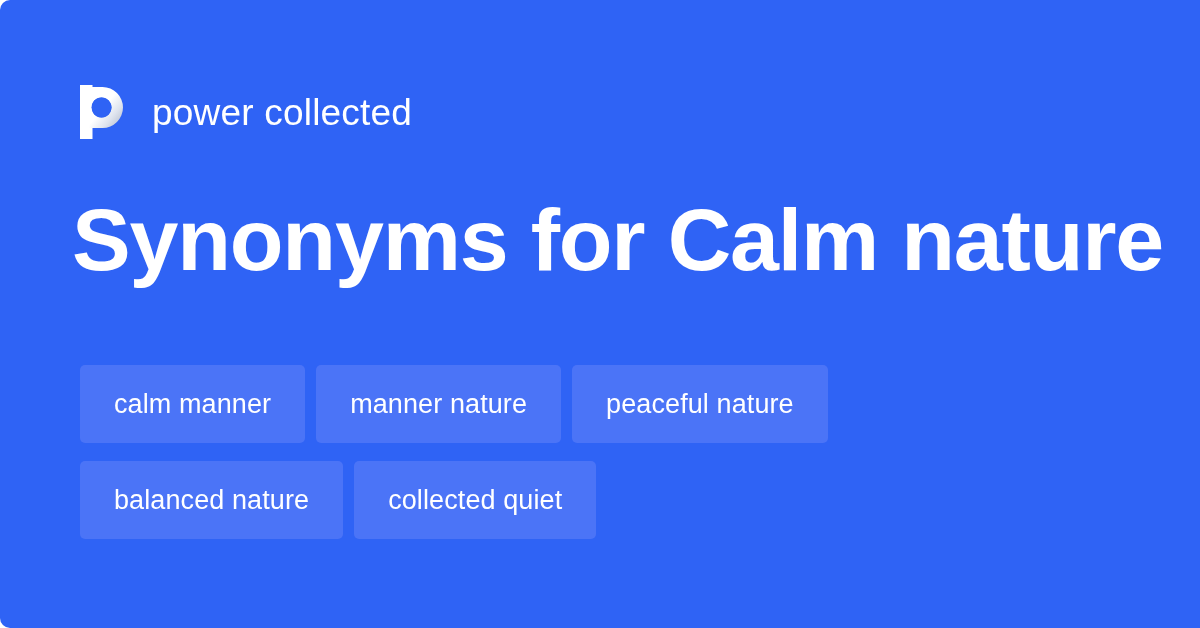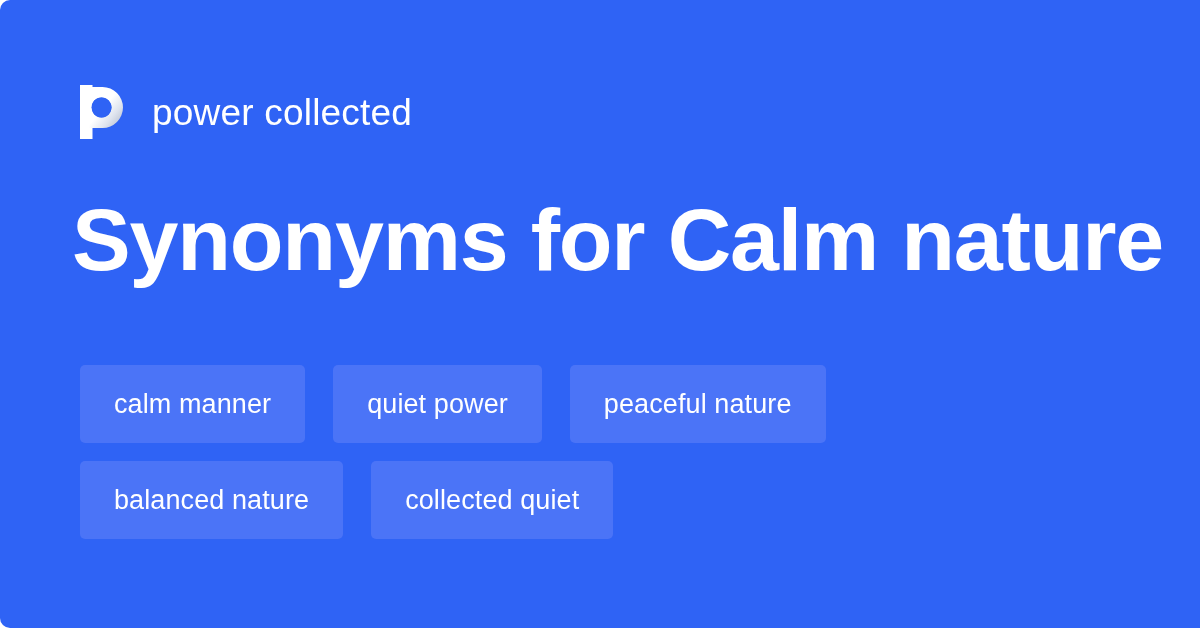--- a/index.html
+++ b/index.html
@@ -89,21 +89,21 @@
     text-align: right;
   }
 
   .chip {
     height: 78px;
     box-sizing: border-box;
     display: flex;
     align-items: center;
     justify-content: center;
     padding: 0 34px;
-    margin-right: 28px;
+    margin-right: 11px;
     background: #4b74f7;
     border-radius: 5px;
     color: #ffffff;
     font-size: 27px;
     font-weight: 400;
     line-height: 1;
     letter-spacing: 0.1px;
     white-space: nowrap;
     user-select: none;
   }
@@ -138,21 +138,21 @@
     </span>
     <span class="brand-name">power collected</span>
   </div>
 
   <h1 class="headline">Synonyms for Calm nature</h1>
 
   <div class="chip-area">
 
     <div class="chip-row">
       <span class="chip">calm manner</span>
-      <span class="chip">quiet power</span>
+      <span class="chip">manner nature</span>
       <span class="chip">peaceful nature</span>
     </div>
 
     <div class="chip-row">
       <span class="chip">balanced nature</span>
       <span class="chip">collected quiet</span>
     </div>
 
   </div>
 

